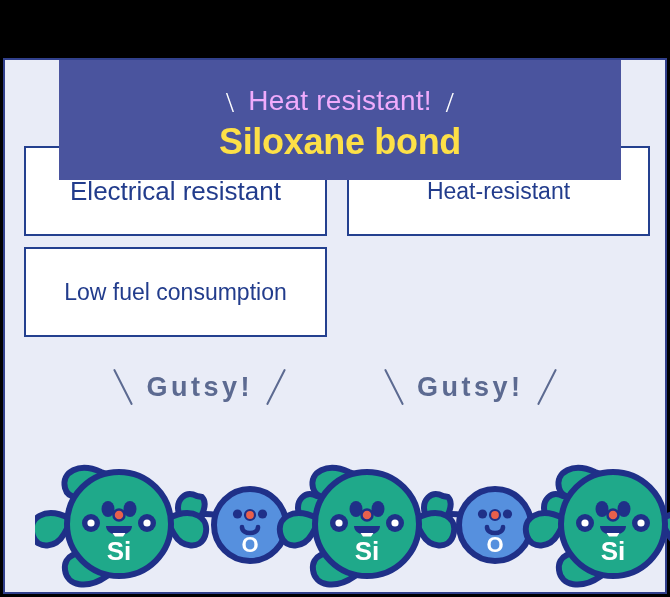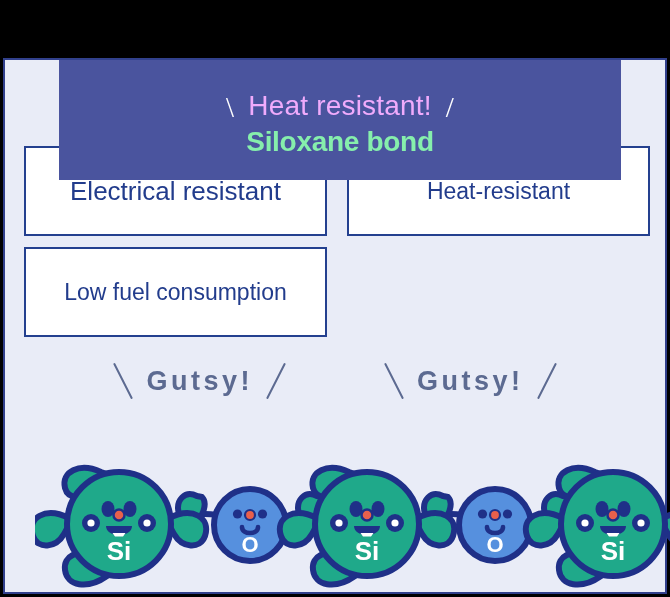--- a/index.html
+++ b/index.html
@@ -68,22 +68,22 @@
   .kicker-slash.left  { transform: scaleX(-1) translateY(1px); }
   .kicker-slash.right { transform: translateY(1px); }
   #banner-kicker {
     color: #f0abfc;
     font-size: 28px;
     font-weight: 400;
     letter-spacing: 0.2px;
     white-space: nowrap;
   }
   #banner-title {
-    color: #86efac;
-    font-size: 28px;
+    color: #fde047;
+    font-size: 36px;
     font-weight: bold;
     letter-spacing: -0.3px;
     margin-top: -2px;
     white-space: nowrap;
   }
 
   
   #features {
     position: absolute;
     left: 19px;
@@ -116,20 +116,21 @@
   
   #gutsy-row {
     position: absolute;
     left: 0;
     top: 295px;
     width: 100%;
     height: 52px;
     display: flex;
     justify-content: center;
     gap: 116px;
+    align-items: flex-end;
   }
   .gutsy-group {
     display: flex;
     align-items: center;
     gap: 22px;
   }
   .gutsy-slash {
     display: block;
     width: 2px;
     height: 40px;

